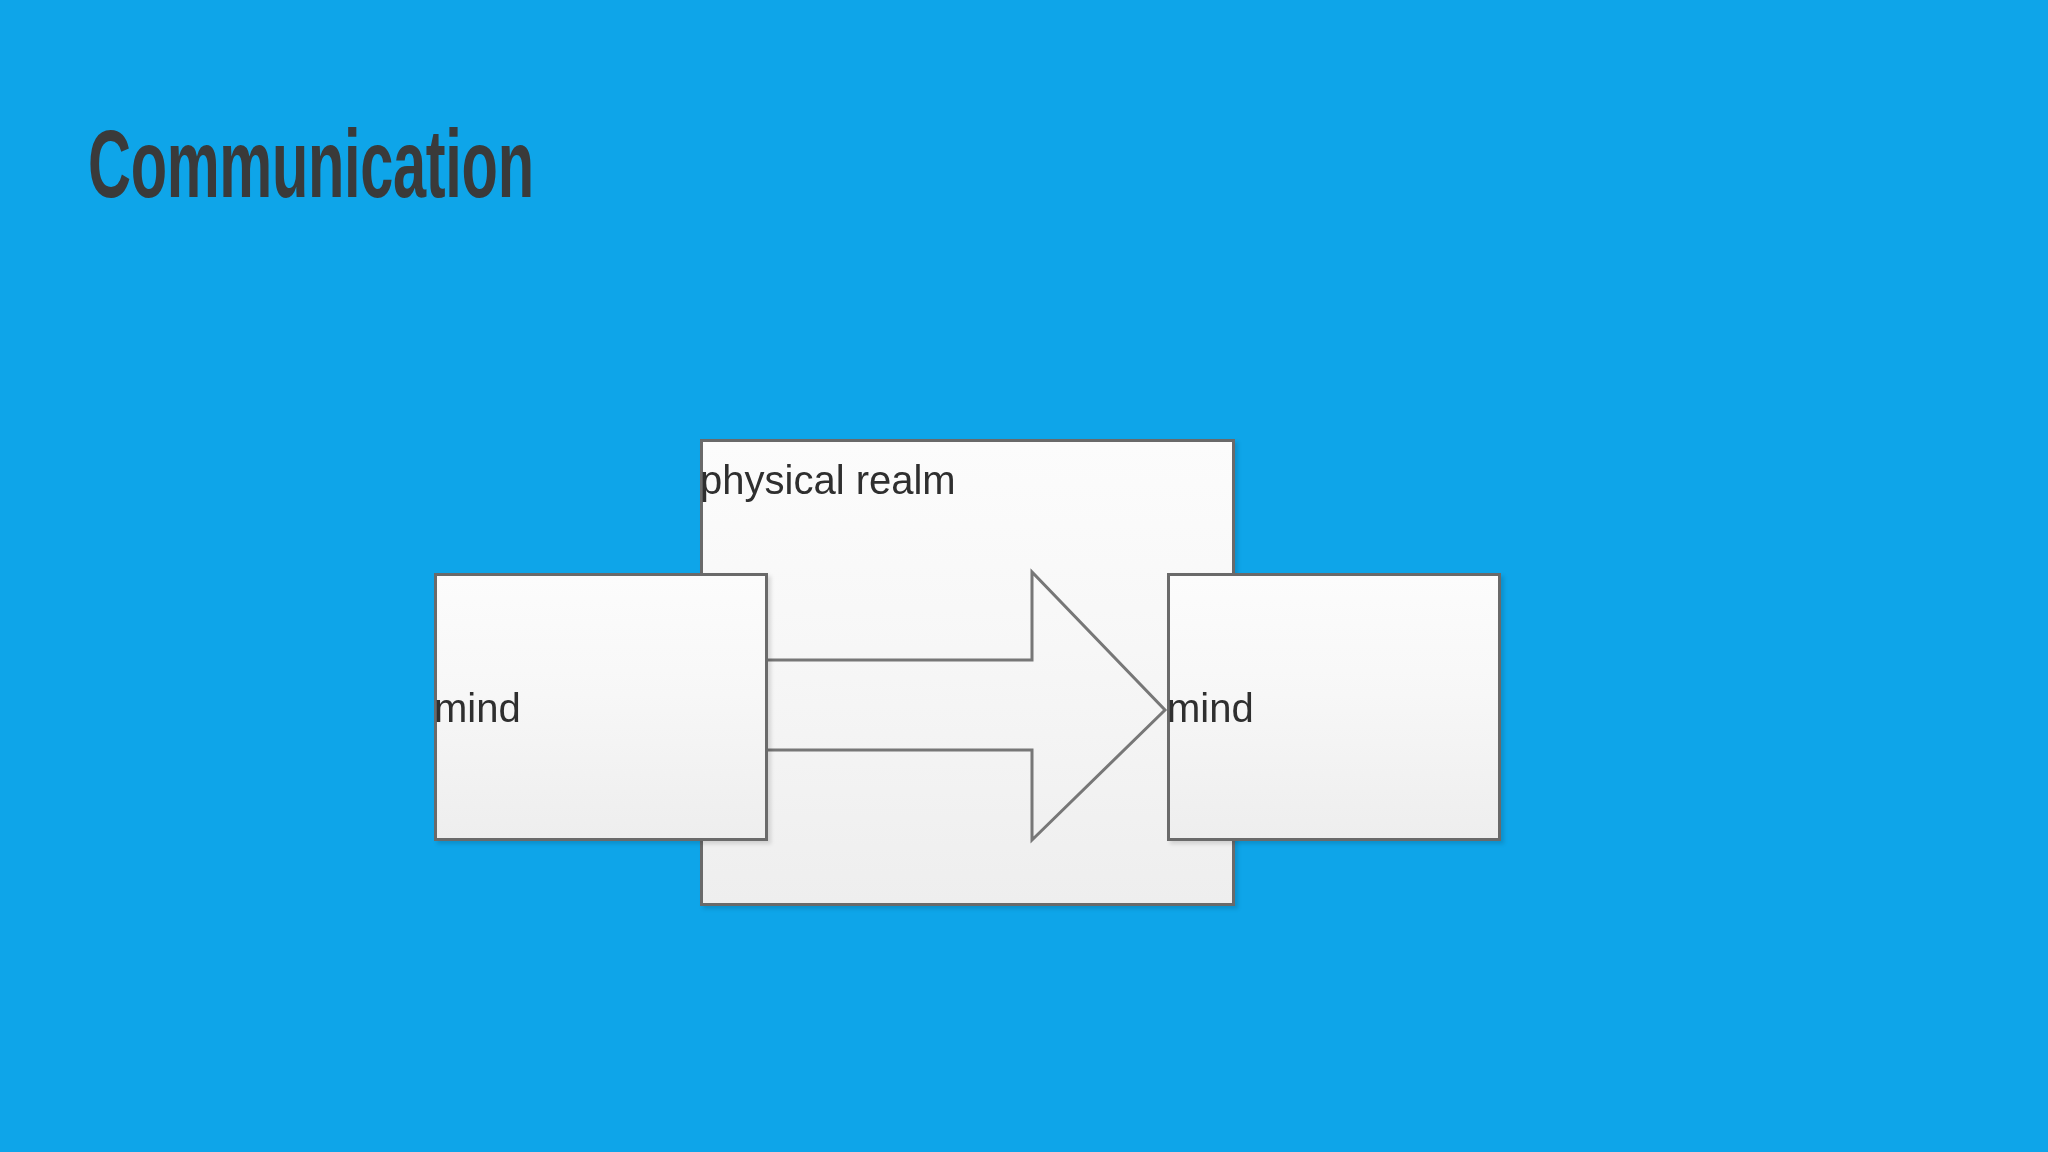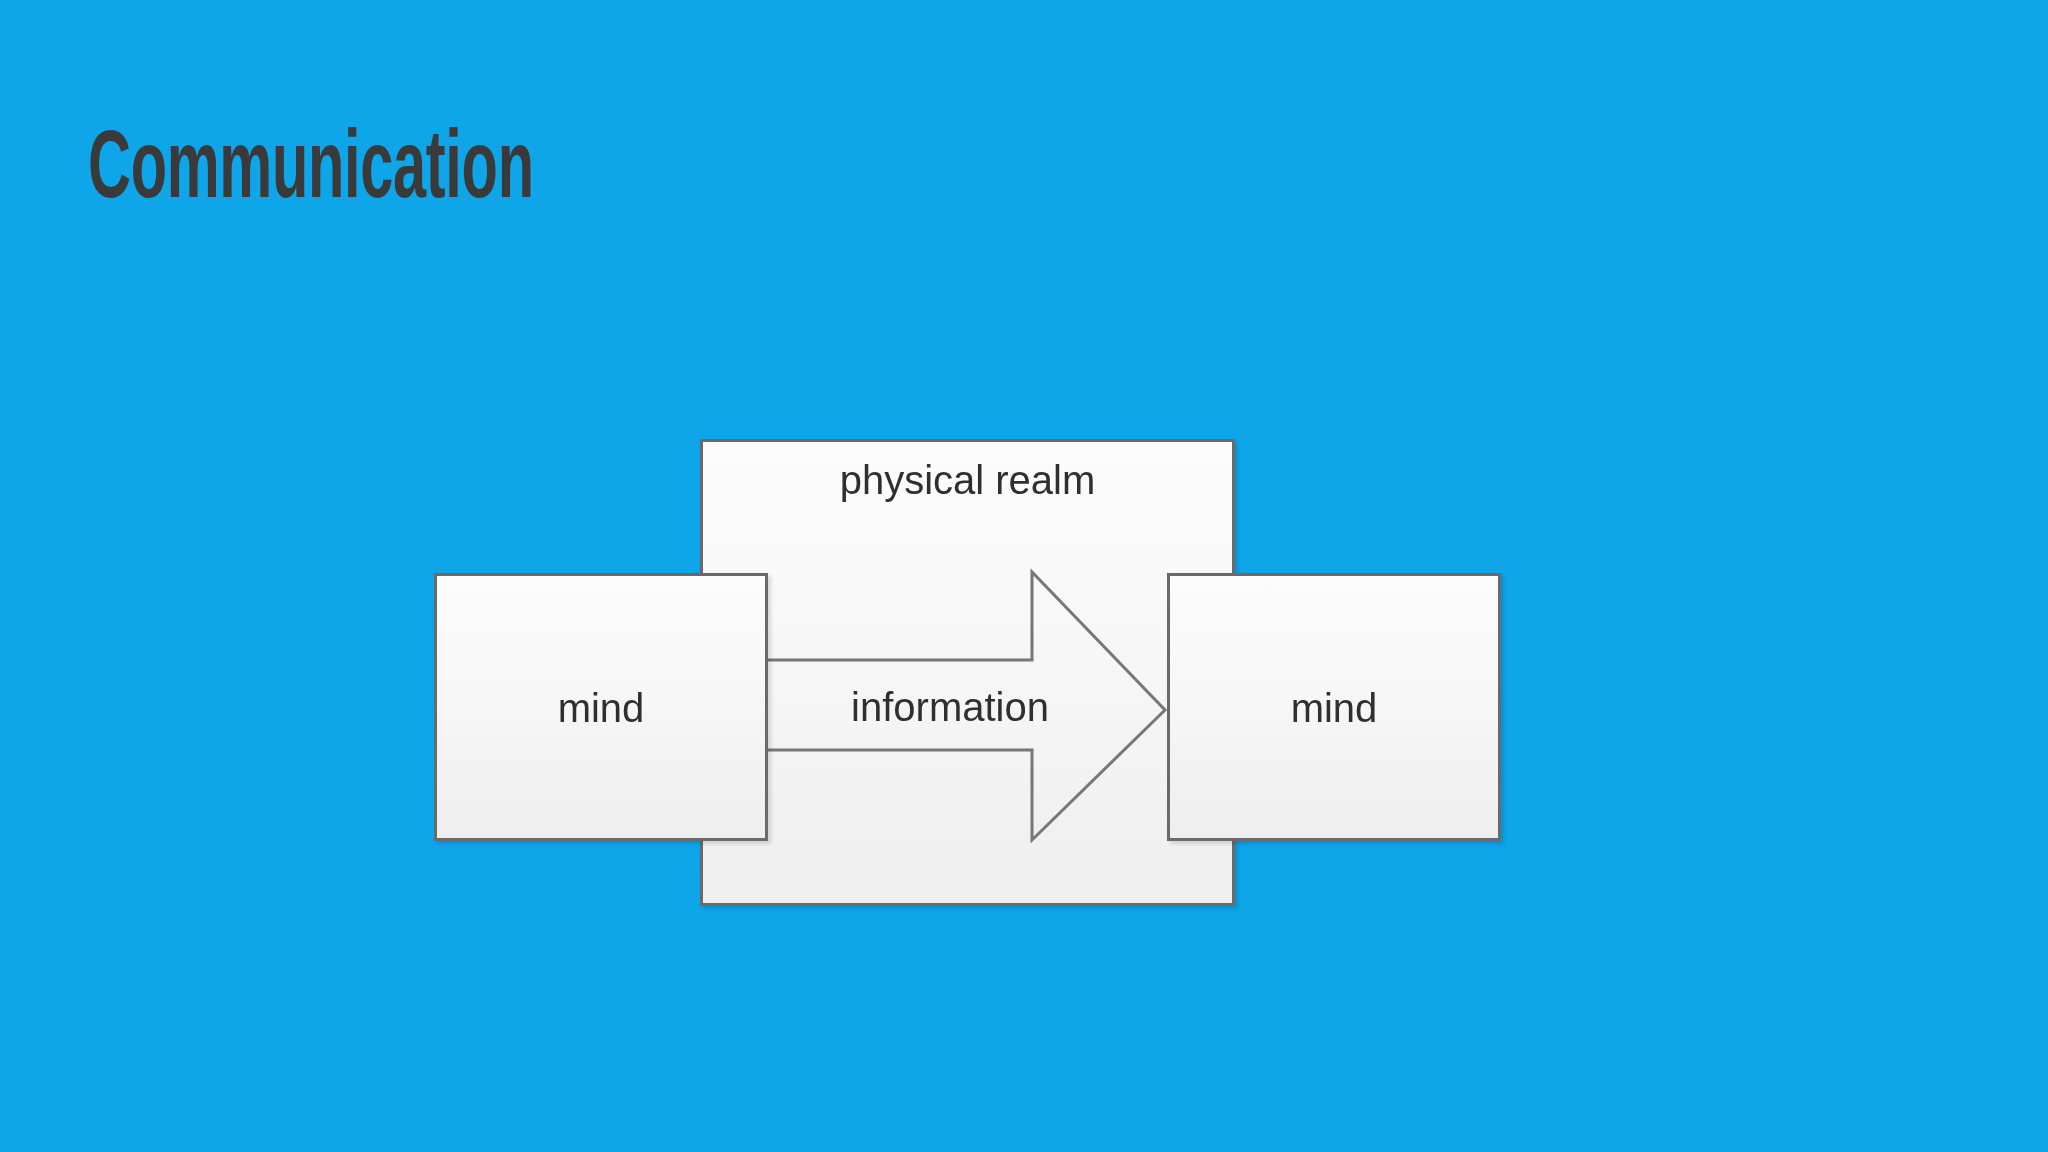--- a/index.html
+++ b/index.html
@@ -83,21 +83,20 @@
     z-index: 3;
   }
 
   
   .shape-label {
     position: absolute;
     color: #2f2f2f;
     font-family: "Liberation Sans", sans-serif;
     font-weight: normal;
     white-space: nowrap;
-    text-align: center;
   }
 
   #physical-realm-label {
     left: 700px;
     top: 455px;
     width: 535px;
     font-size: 40px;
     line-height: 50px;
     z-index: 5;
   }
@@ -159,16 +158,15 @@
 
       <path d="M 768 660 L 1032 660 L 1032 572 L 1165 710 L 1032 840 L 1032 750 L 768 750" fill="none" stroke="#777777" stroke-width="3" stroke-linejoin="miter" stroke-linecap="butt"></path>
     </svg>
 
     <div class="shape-label" id="physical-realm-label">physical realm</div>
 
     <div class="shape-label" id="mind-label-left">mind</div>
 
     <div class="shape-label" id="mind-label-right">mind</div>
 
-    <div class="shape-label" id="information-label">information</div>
 
   </div>
 </div>
 
 </body></html>

